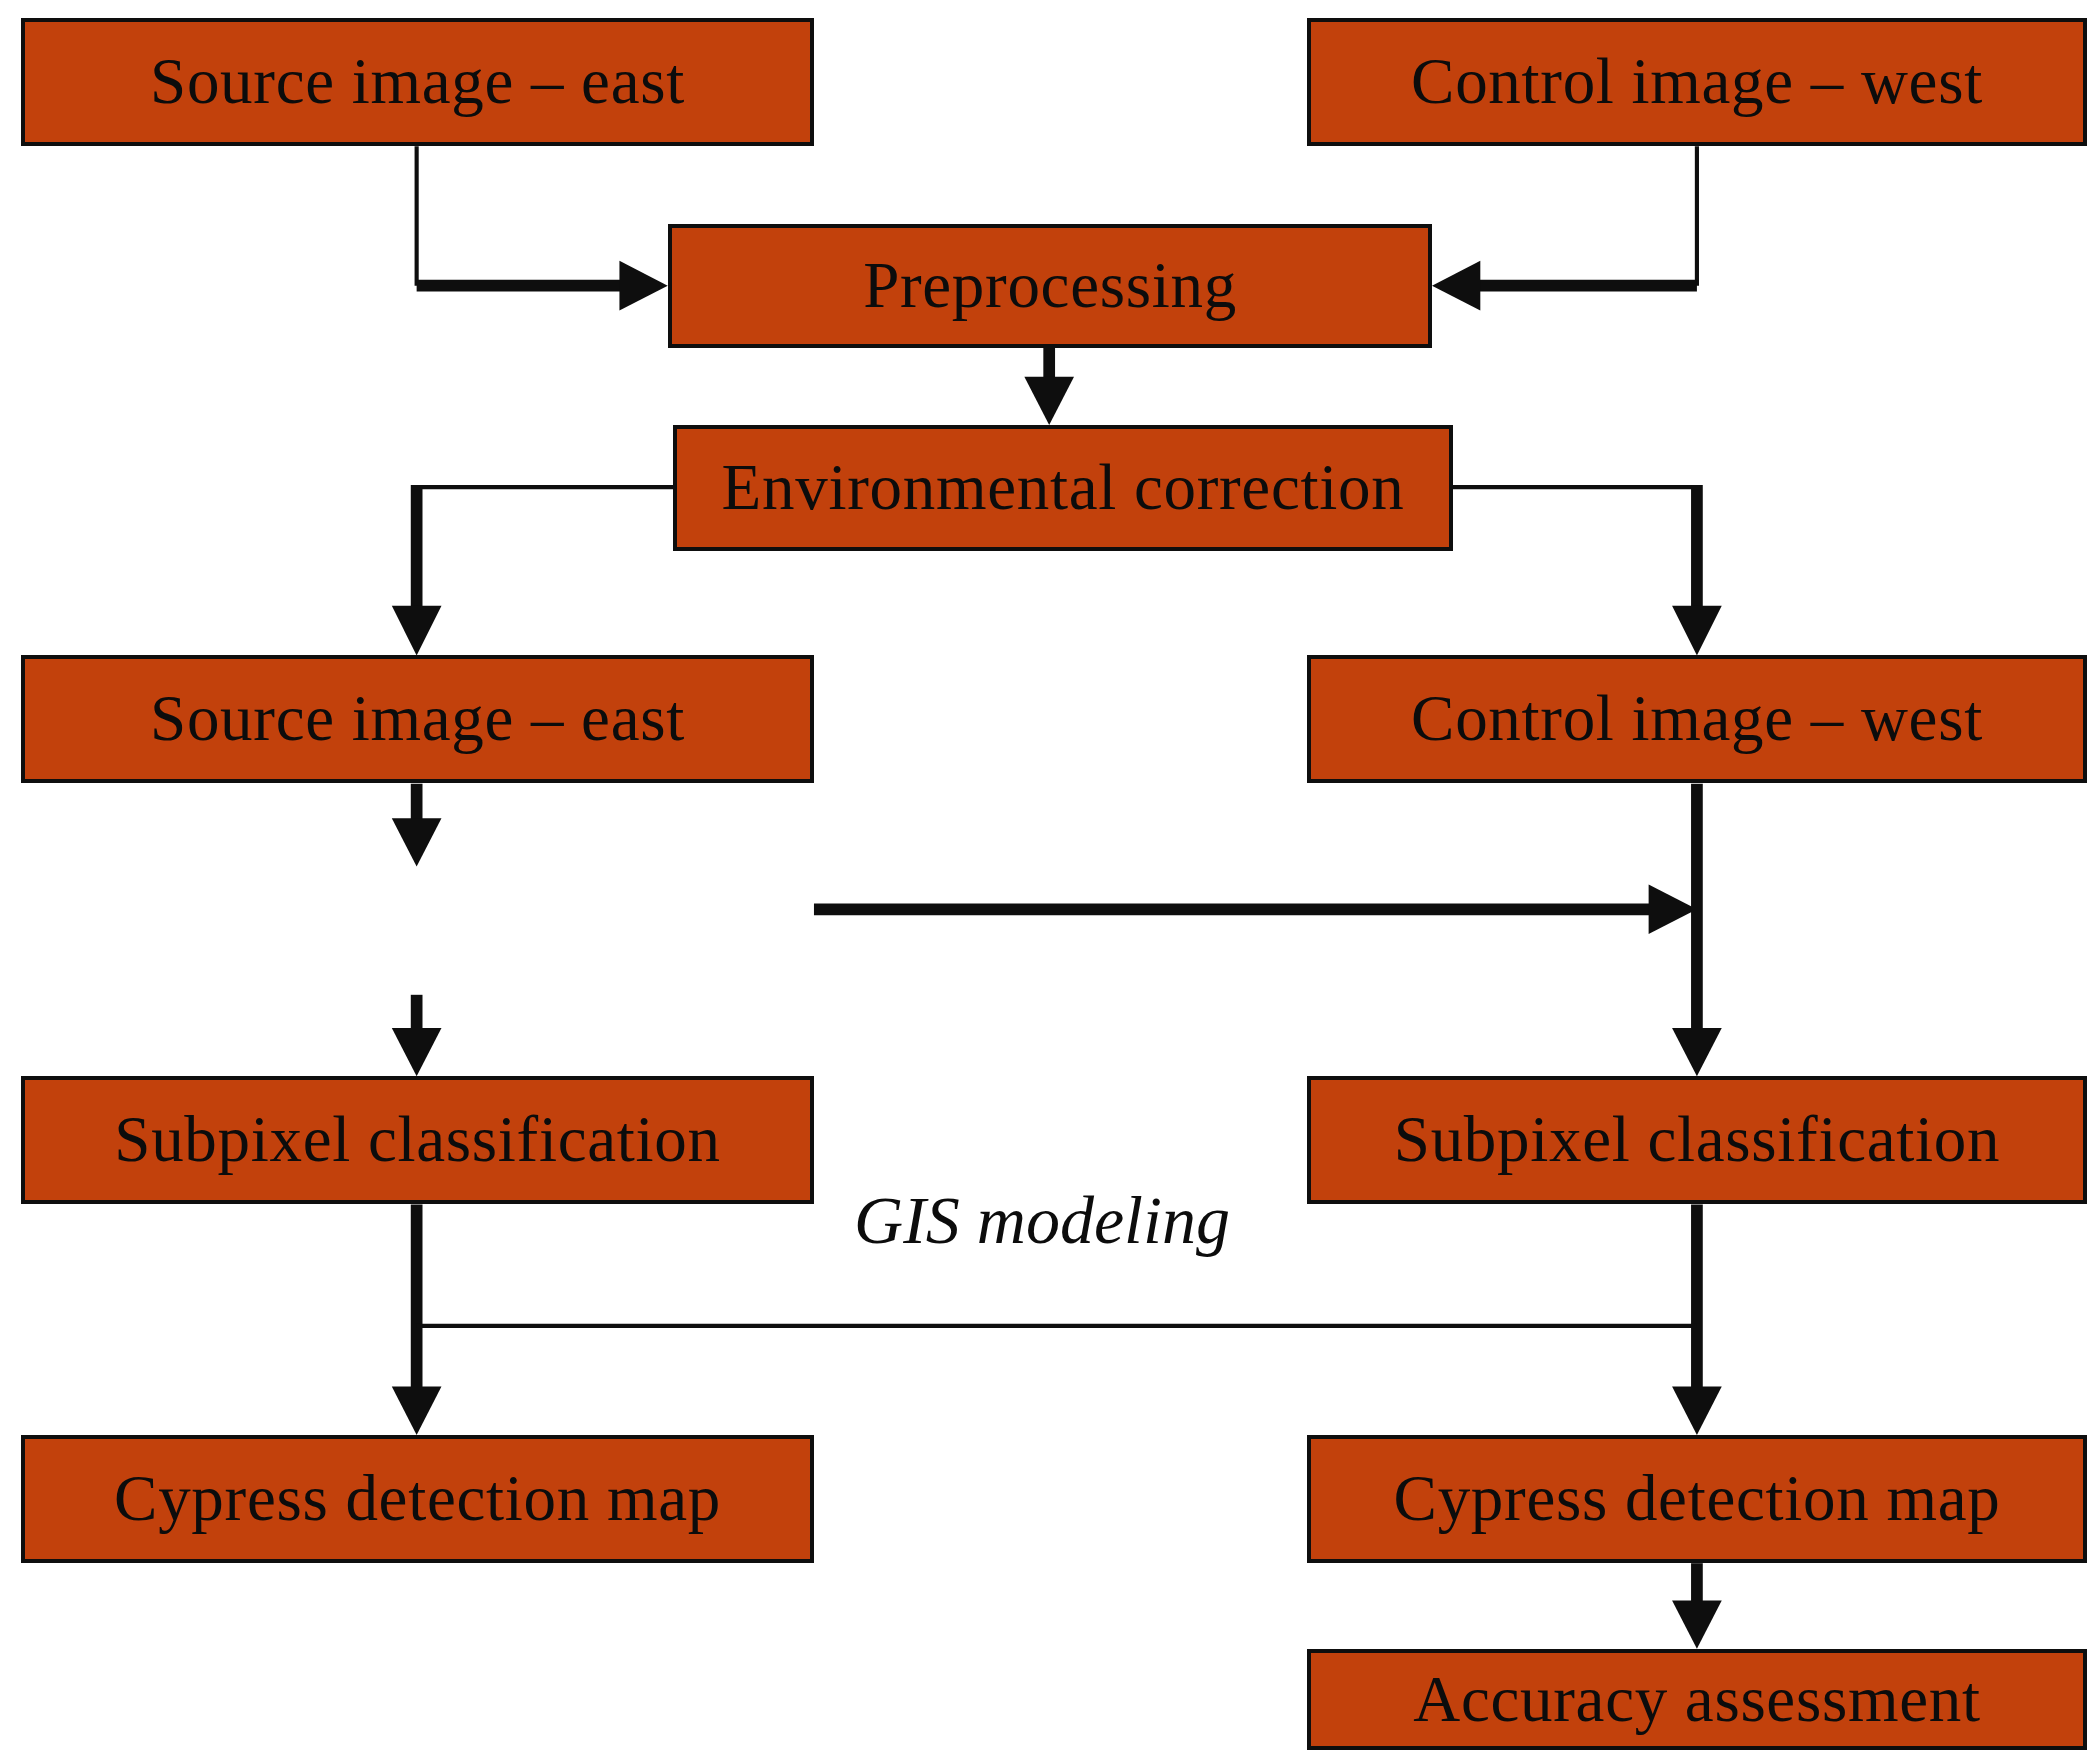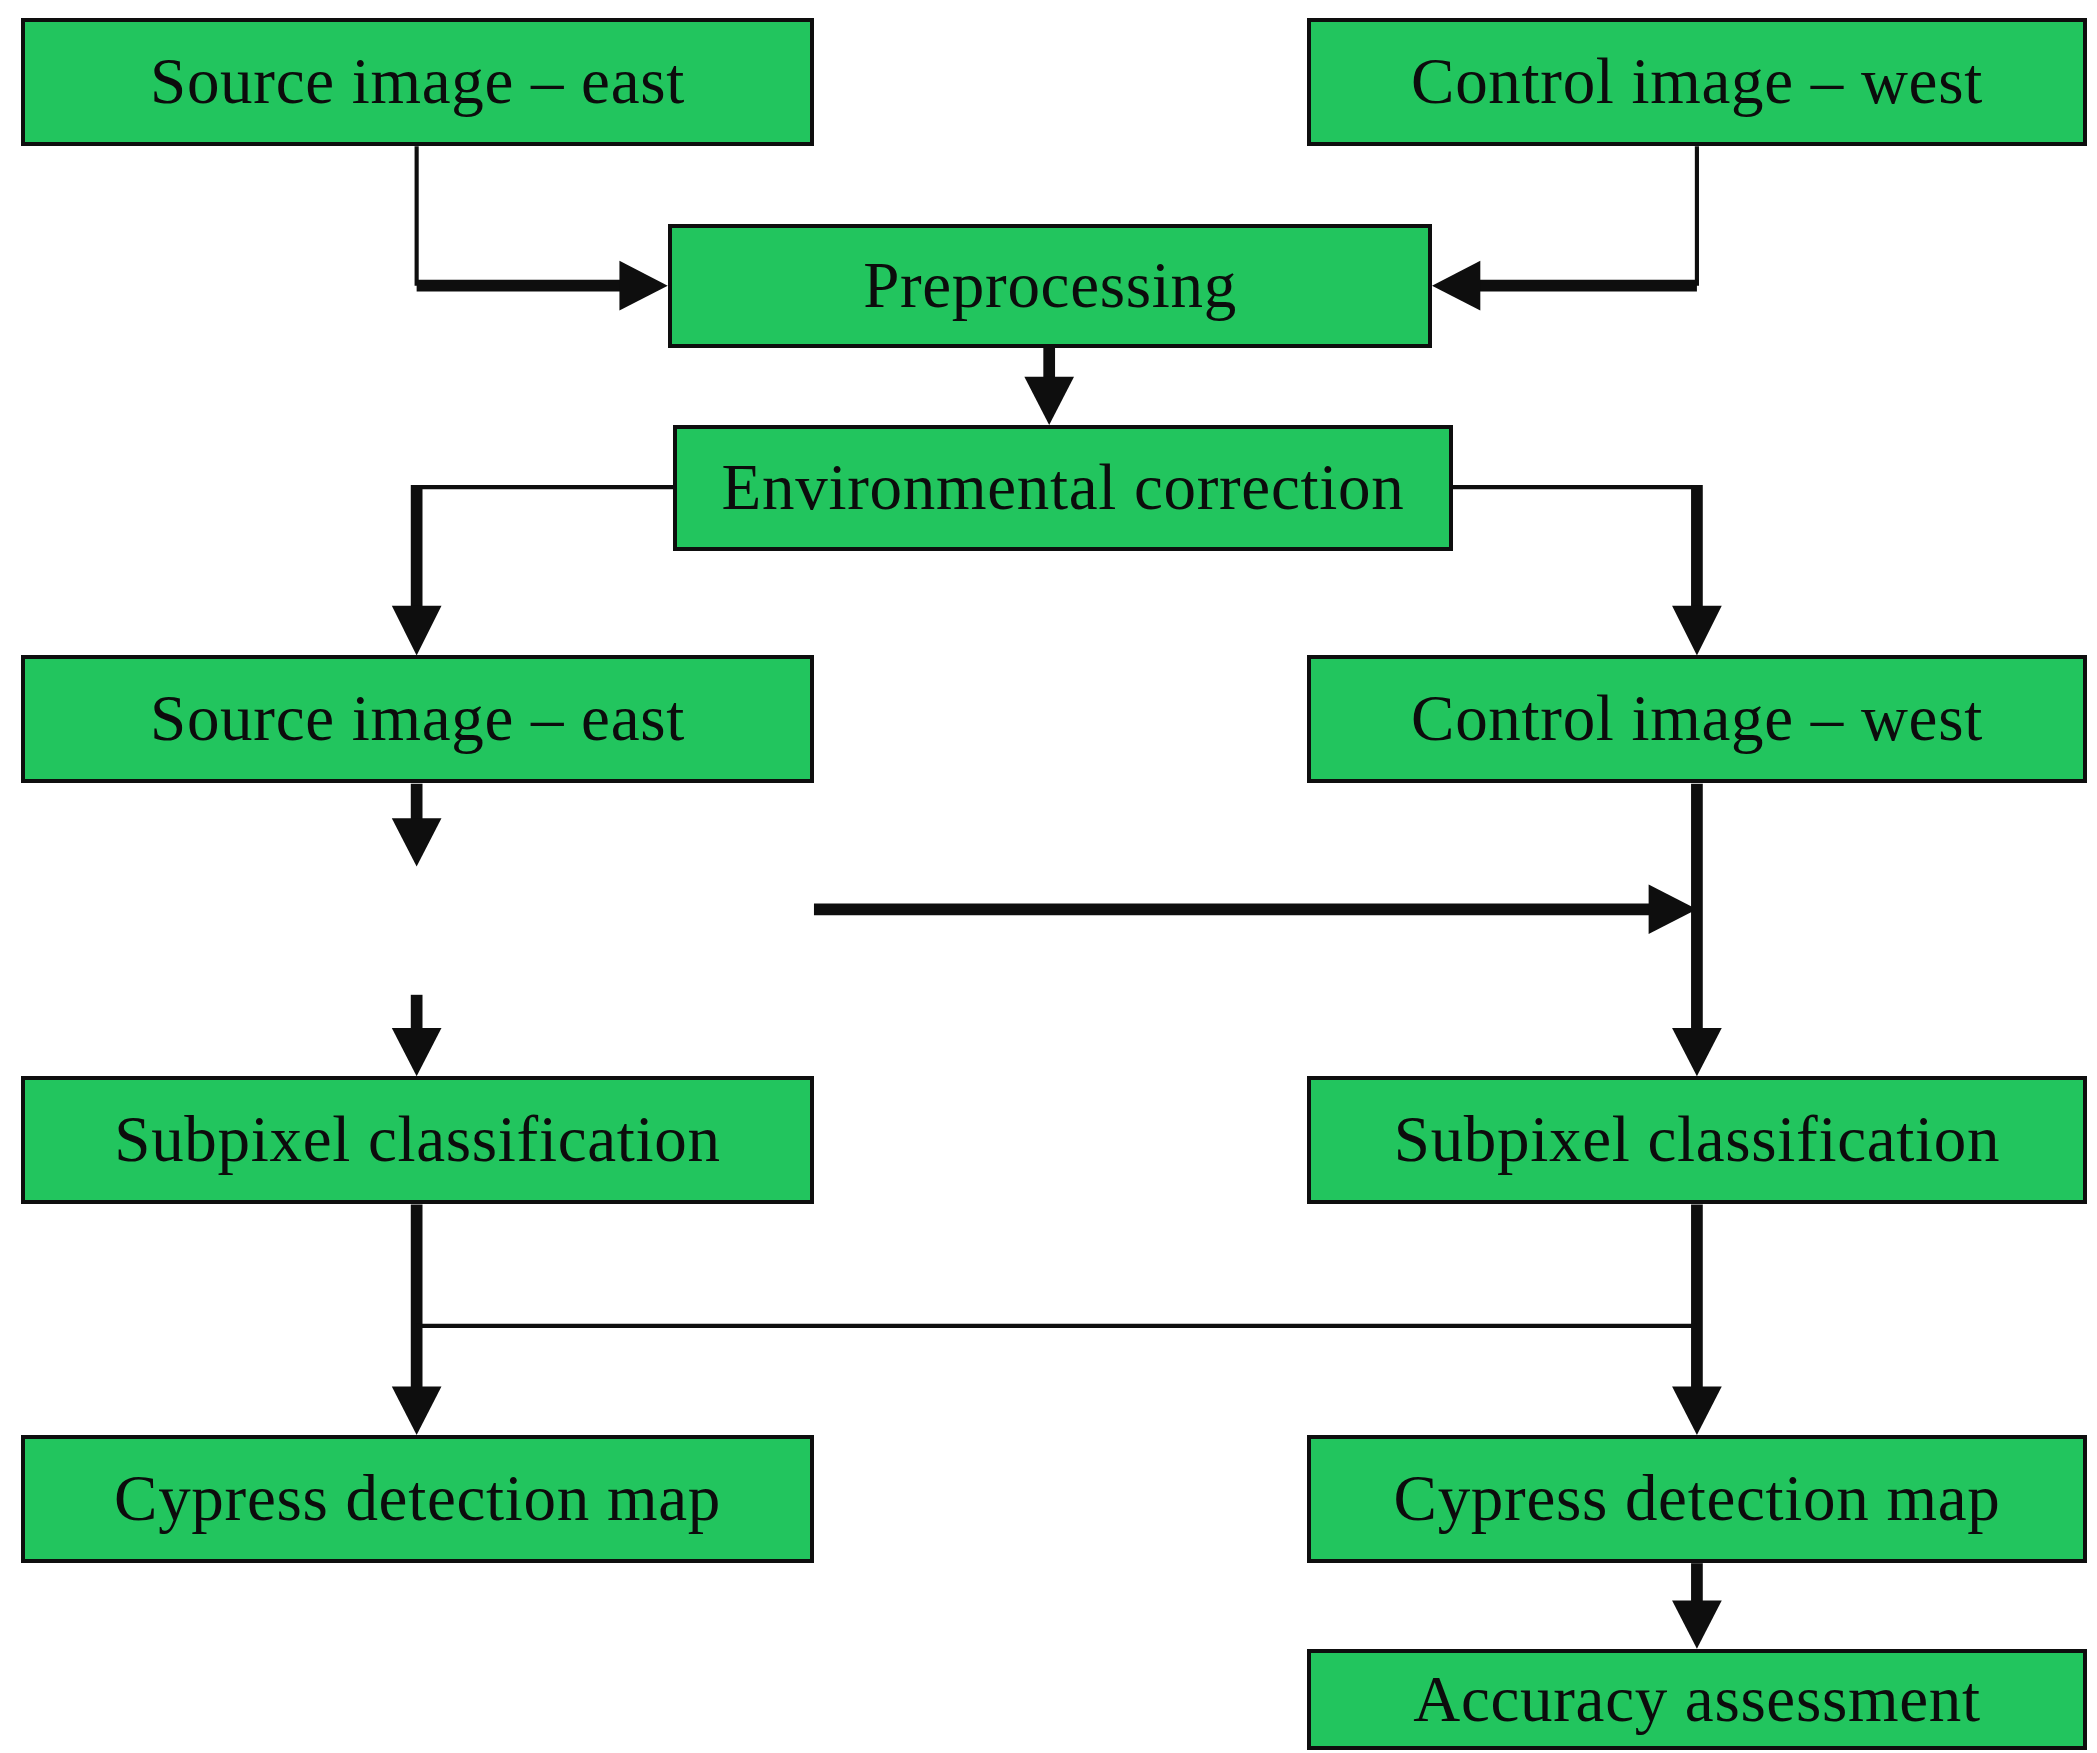--- a/index.html
+++ b/index.html
@@ -18,21 +18,21 @@
   .wires {
     position: absolute;
     left: 0;
     top: 0;
     width: 2097px;
     height: 1753px;
   }
   .node {
     position: absolute;
     box-sizing: border-box;
-    background: #22c55e;
+    background: #c2410c;
     border: 4.1px solid #0e0e0e;
     display: flex;
     align-items: center;
     justify-content: center;
     text-align: center;
     font-size: 65px;
     line-height: 1.1;
     color: #0c0c0c;
     letter-spacing: 0.7px;
     white-space: nowrap;
@@ -132,20 +132,21 @@
 
   <div class="node" style="left:668px; top:224px; width:764px; height:124px;">Preprocessing</div>
 
   <div class="node" style="left:21px; top:655px; width:793px; height:128px;">Source image – east</div>
   <div class="node" style="left:1307px; top:655px; width:780px; height:128px;">Control image – west</div>
 
 
   <div class="node" style="left:21px; top:1076px; width:793px; height:128px;">Subpixel classification</div>
   <div class="node" style="left:1307px; top:1076px; width:780px; height:128px;">Subpixel classification</div>
 
+  <div class="annotation" style="left:780px; top:1169px; width:524px; height:103px;">GIS modeling</div>
 
   <div class="node" style="left:21px; top:1435px; width:793px; height:128px;">Cypress detection map</div>
   <div class="node" style="left:1307px; top:1435px; width:780px; height:128px;">Cypress detection map</div>
 
   <div class="node" style="left:1307px; top:1649px; width:780px; height:101px;">Accuracy assessment</div>
 
 </div>
 
 
 </body></html>

